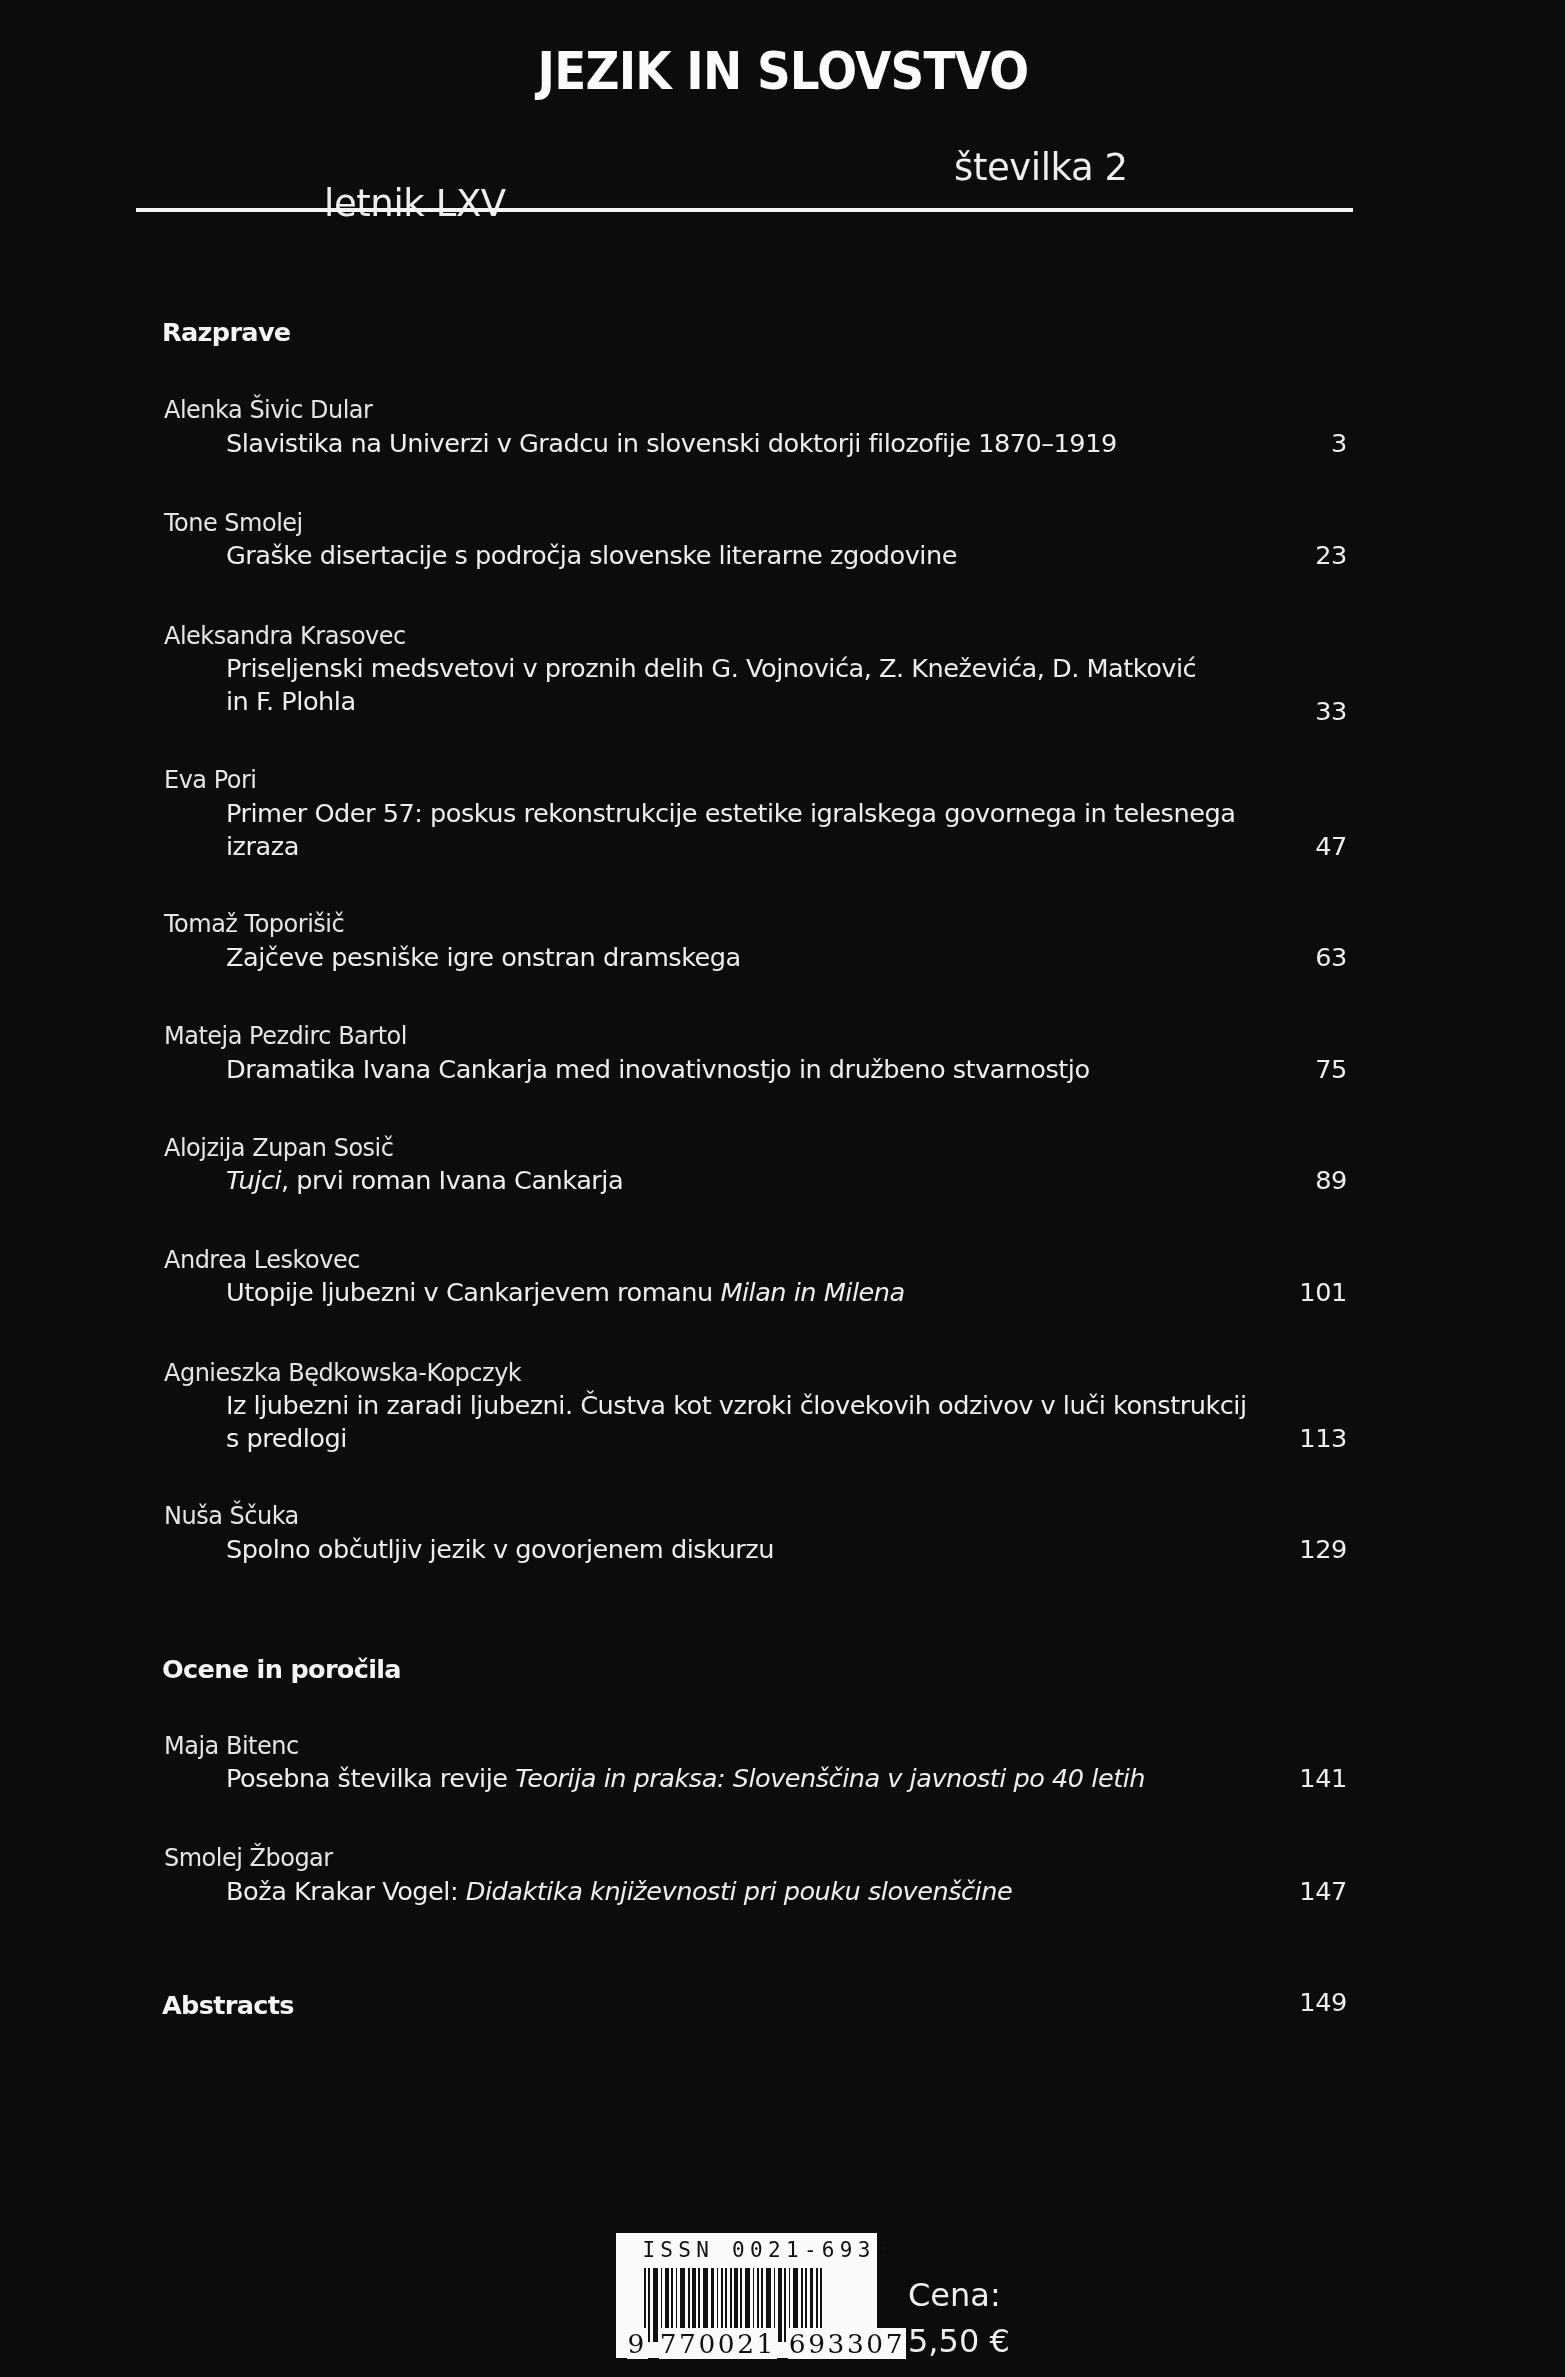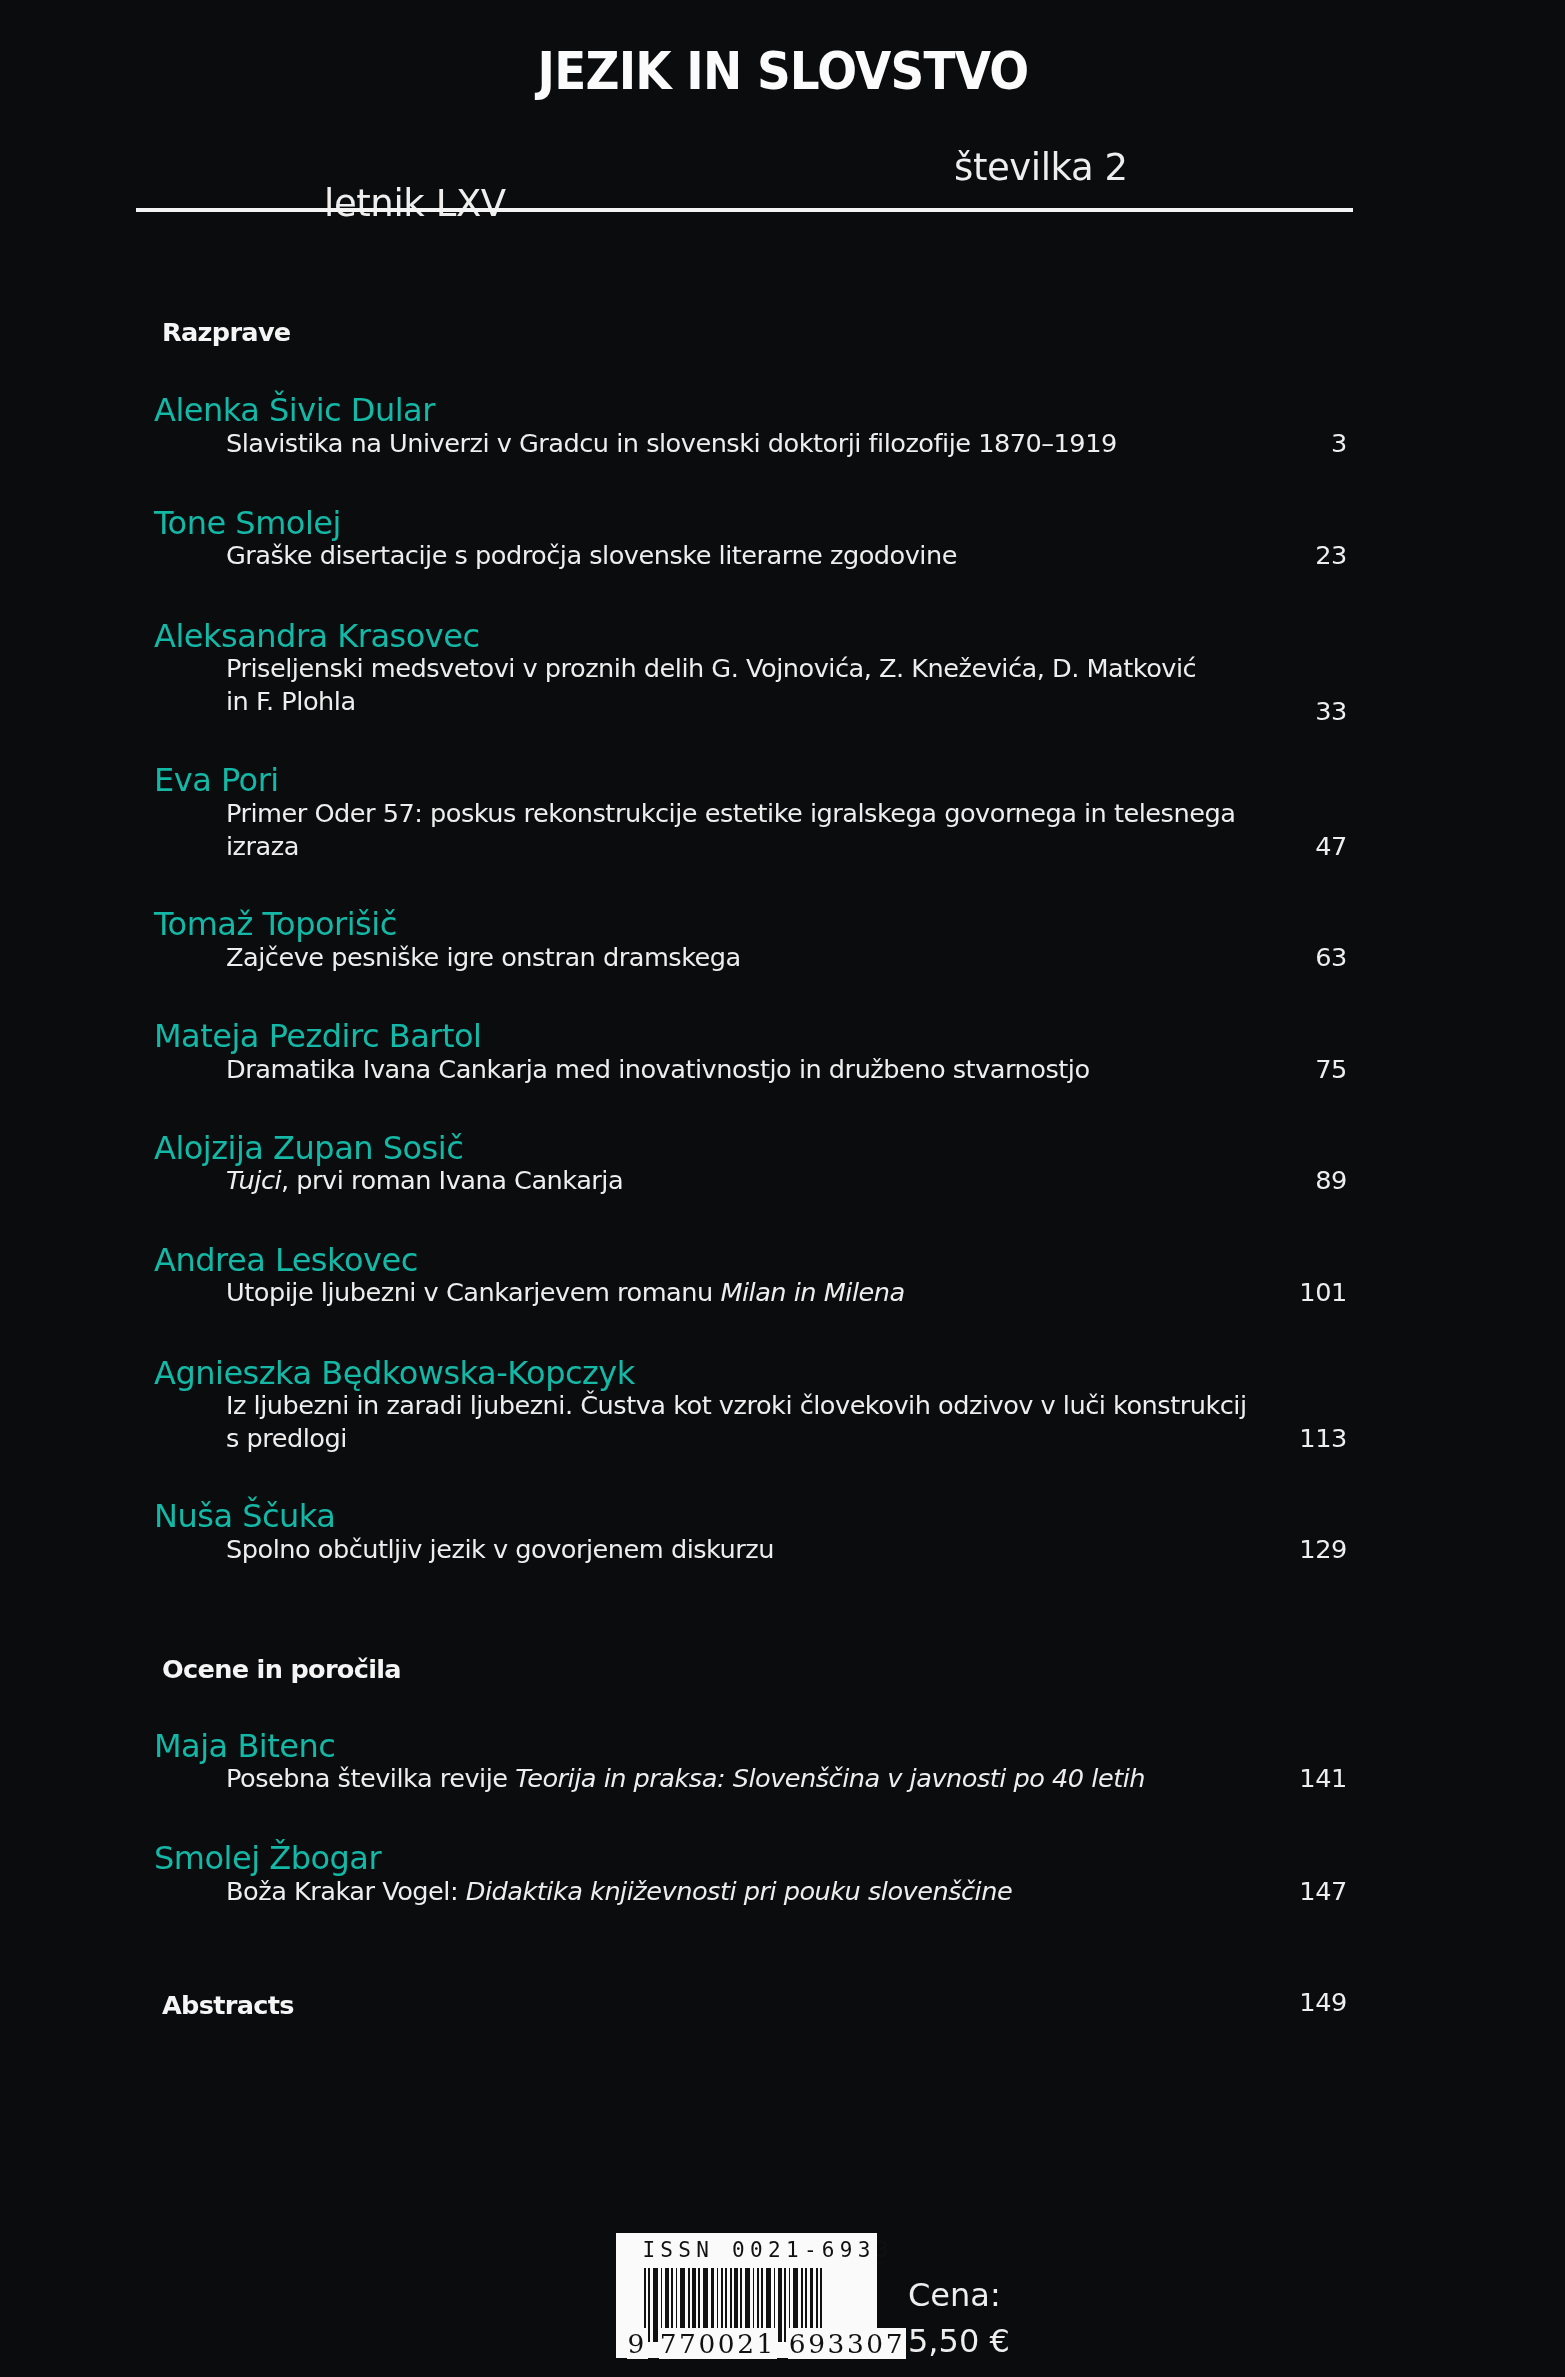--- a/index.html
+++ b/index.html
@@ -15,21 +15,21 @@
   .title {
     left: 0; width: 1566px; top: 44px; text-align: center;
     font-family: "DejaVu Sans", sans-serif; font-weight: bold;
     font-size: 51px; letter-spacing: -0.9px; color: #fbfbfb;
     line-height: 56px;
     transform: scaleX(0.92);
   }
   .sub { font-size: 37px; font-weight: normal; line-height: 44px; color: #eeeeee; letter-spacing: -0.4px; }
   .rule { left: 136px; top: 208px; width: 1217px; height: 3.5px; background: #f4f4f4; }
   .heading { left: 162px; font-weight: bold; font-size: 25.6px; line-height: 30px; letter-spacing: -0.7px; color: #f5f5f5; }
-  .author { left: 154px; font-size: 32px; line-height: 33px; letter-spacing: -0.5px; color: #14b8a6; }
+  .author { left: 164px; font-size: 24px; line-height: 33px; letter-spacing: -0.5px; color: #e5e5e5; }
   .atitle { left: 226px; font-size: 25.6px; line-height: 33px; letter-spacing: -0.5px; color: #eeeeee; }
   .page { right: 219px; font-size: 25.6px; line-height: 33px; letter-spacing: -0.4px; color: #eeeeee; text-align: right; }
   i { font-style: italic; }
   .barcode-box {
     left: 616px; top: 2233px; width: 261px; height: 125px; background: #fafafa;
   }
   .issn { position: absolute; left: 26.4px; top: 5.3px; font-family: "DejaVu Sans Mono", monospace; font-size: 21px; color: #111; letter-spacing: 5.3px; }
   .bars { position: absolute; left: 28px; top: 35px; width: 215px; height: 74px; display: flex; align-items: stretch; }
   .bars span { display: block; background: #111; margin-right: 2.6px; }
   .ean { position: absolute; left: 10.6px; top: 95px; font-family: "DejaVu Serif", serif; font-size: 26.4px; color: #111; letter-spacing: 2.6px; background: transparent; }

